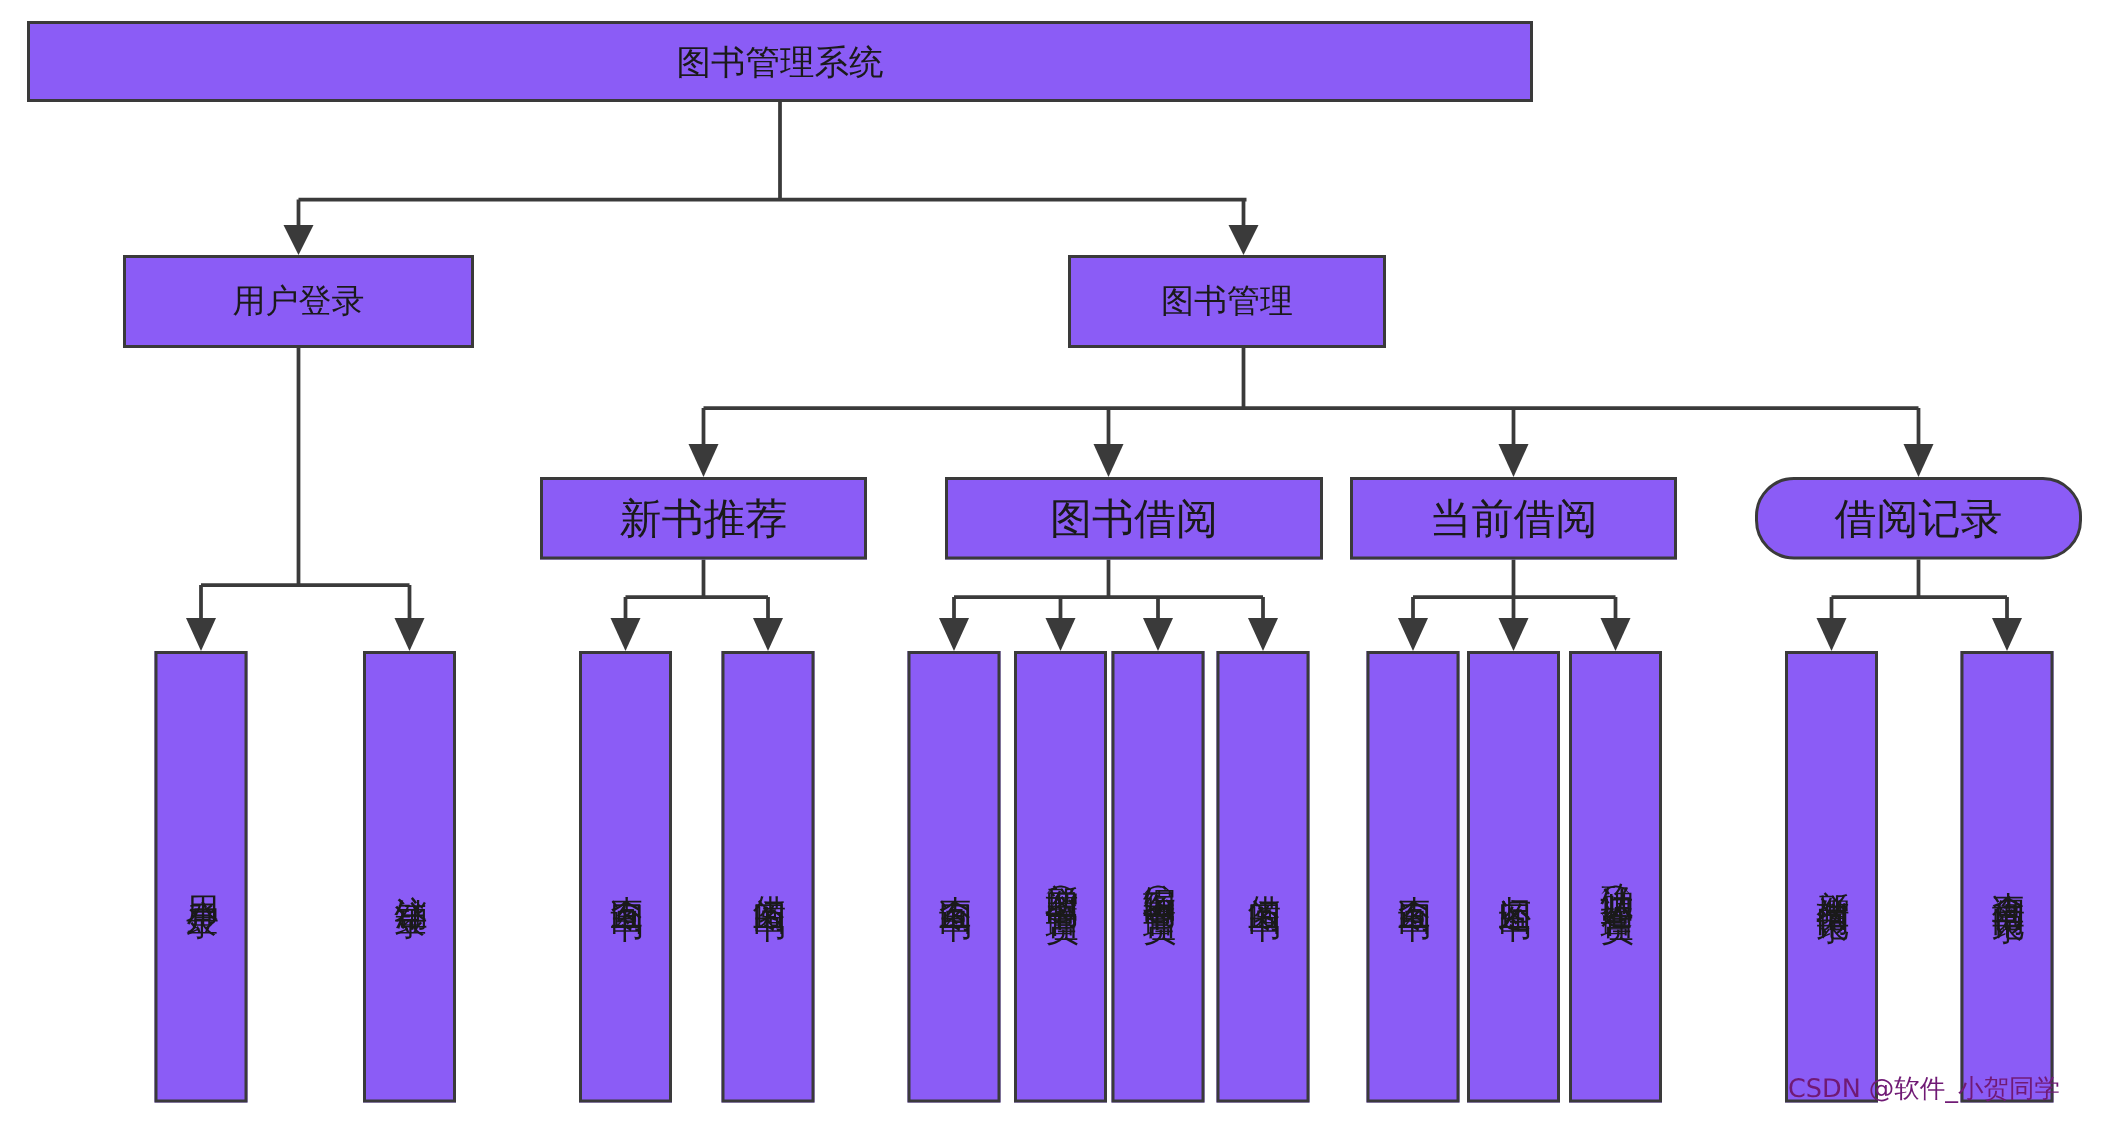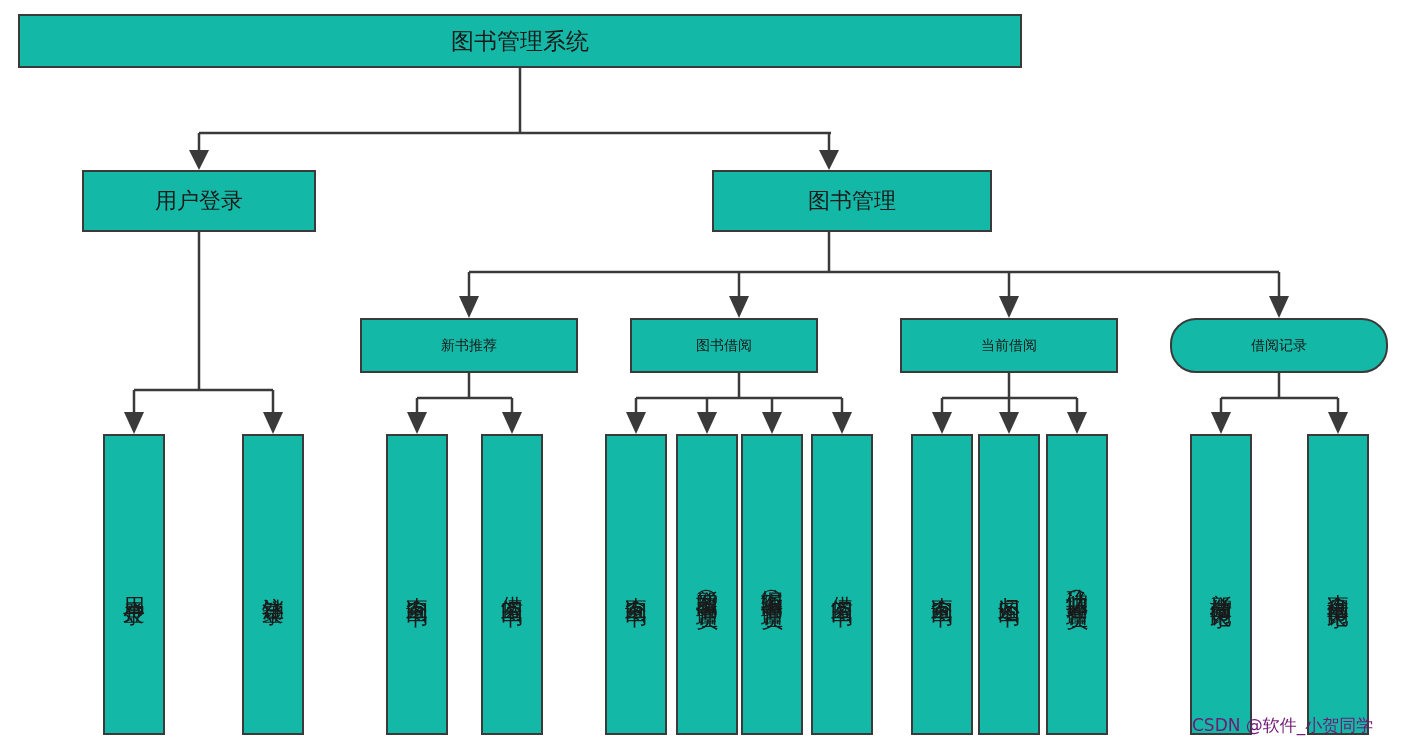--- a/index.html
+++ b/index.html
@@ -7,30 +7,30 @@
     width:1405px;height:747px;
     background:#ffffff;
     font-family:"DejaVu Sans","Liberation Sans",sans-serif;
     position:relative;overflow:hidden;
   }
   #diagram{position:absolute;inset:0;width:1405px;height:747px;}
 
   .node{
     position:absolute;
     box-sizing:border-box;
-    background:#14b8a6;
+    background:#8b5cf6;
     border:2.5px solid #3a3a3a;
     display:flex;
     align-items:center;
     justify-content:center;
     color:#1a1a1a;
   }
   .node.root{font-size:23px;}
   .node.lvl2{font-size:22px;}
-  .node.lvl3{font-size:14px;}
+  .node.lvl3{font-size:28px;}
 
   
   .node.leaf{
     font-size:22px;
     writing-mode:vertical-rl;
     text-orientation:upright;
     letter-spacing:3px;
     line-height:1;
     padding:6px 0;
     align-items:center;
@@ -123,28 +123,28 @@
     <polygon points="1328,412 1348,412 1338,434"></polygon>
   </svg>
 
   <div class="node root" style="left:18px;top:14px;width:1004px;height:54px;">
     <span>图书管理系统</span>
   </div>
 
   <div class="node lvl2" style="left:82px;top:170px;width:234px;height:62px;">
     <span>用户登录</span>
   </div>
-  <div class="node lvl2" style="left:712px;top:170px;width:280px;height:62px;">
+  <div class="node lvl2" style="left:712px;top:170px;width:212px;height:62px;">
     <span>图书管理</span>
   </div>
 
   <div class="node lvl3" style="left:360px;top:318px;width:218px;height:55px;">
     <span>新书推荐</span>
   </div>
-  <div class="node lvl3" style="left:630px;top:318px;width:188px;height:55px;">
+  <div class="node lvl3" style="left:630px;top:318px;width:252px;height:55px;">
     <span>图书借阅</span>
   </div>
   <div class="node lvl3" style="left:900px;top:318px;width:218px;height:55px;">
     <span>当前借阅</span>
   </div>
   <div class="node lvl3" style="left:1170px;top:318px;width:218px;height:55px;border-radius:26px;">
     <span>借阅记录</span>
   </div>
 
   <div class="node leaf" style="left:103px;top:434px;width:62px;height:301px;">

